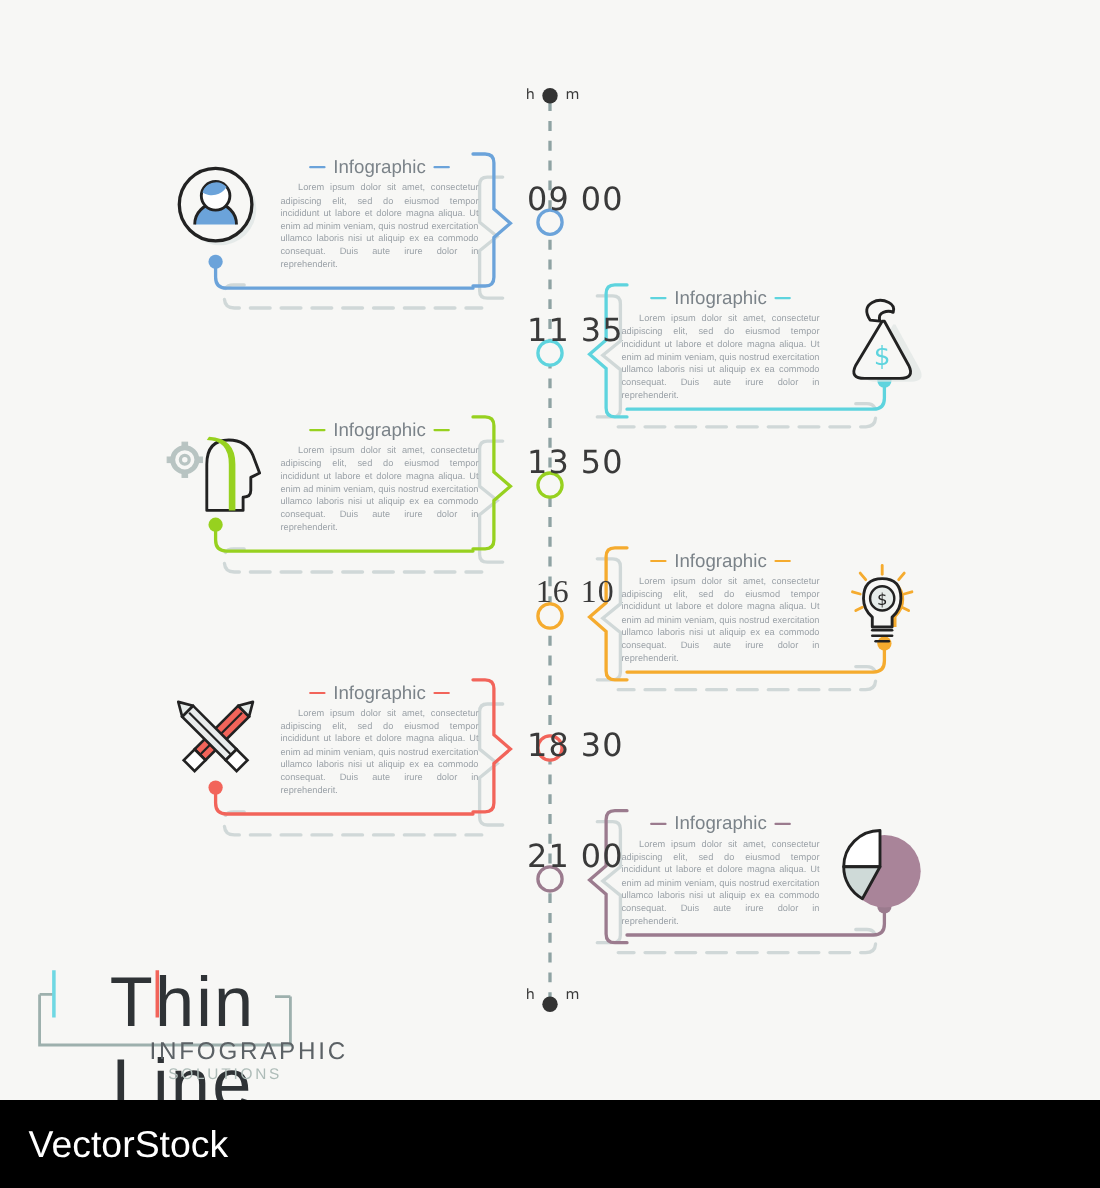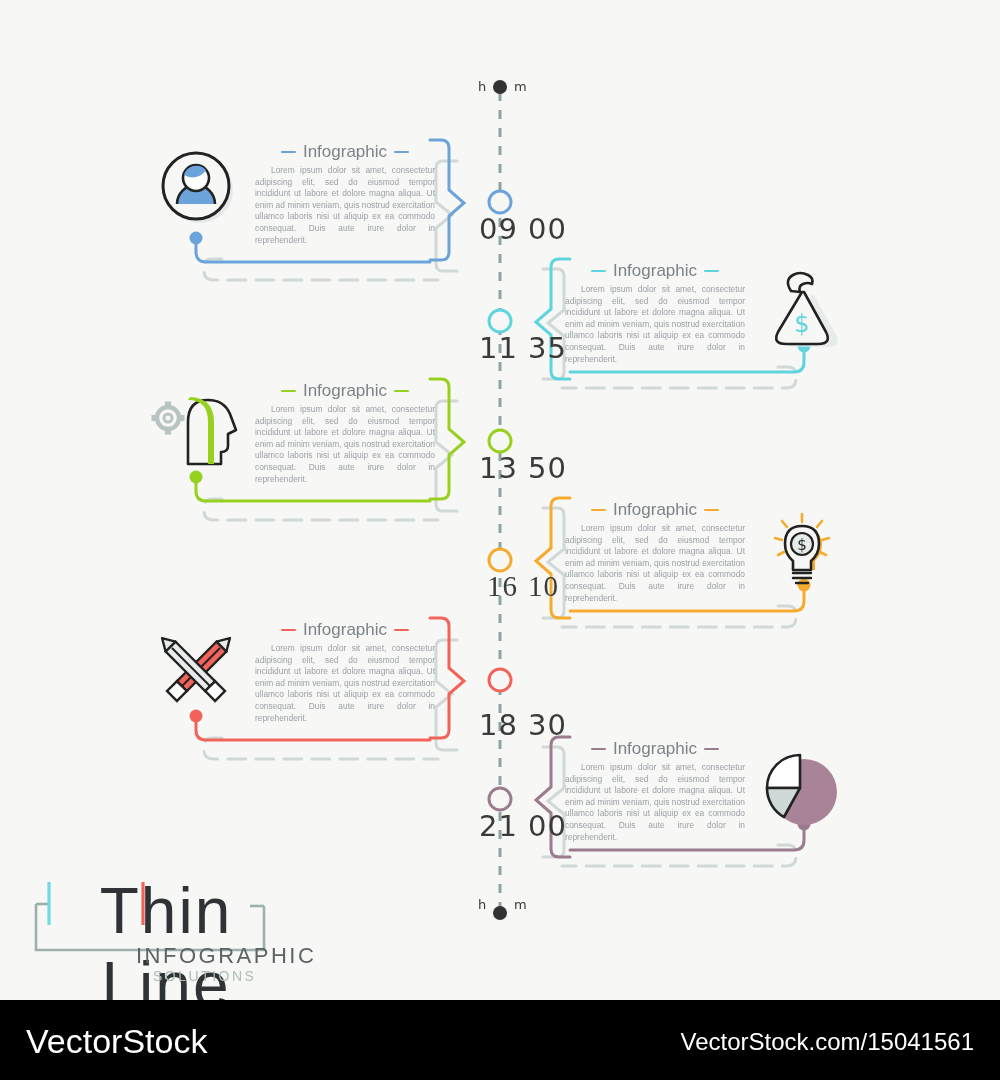--- a/index.html
+++ b/index.html
@@ -11,21 +11,21 @@
   }
   #stage{position:absolute;left:0;top:0;width:1000px;height:1000px;}
   #stage svg.layer{position:absolute;left:0;top:0;width:1000px;height:1000px;}
 
   
   .time{
     position:absolute;font-family:"DejaVu Sans", sans-serif;
     font-size:29px;color:#3a3a3a;letter-spacing:1px;white-space:nowrap;
   }
   .time .hh{display:inline-block;width:44px;text-align:right;margin-left:12px;}
-  .time .mm{display:inline-block;width:44px;text-align:left;margin-left:10px;margin-top:48px;}
+  .time .mm{display:inline-block;width:44px;text-align:left;margin-left:10px;}
 
   .hm{
     position:absolute;font-family:"DejaVu Sans", sans-serif;
     font-size:13px;color:#3a3a3a;
   }
 
   
   .block{position:absolute;width:180px;}
   .block .head{
     font-family:"Liberation Sans", sans-serif;
@@ -320,14 +320,13 @@
     </svg>
     <div class="word">Thin Line</div>
     <div class="sub1">INFOGRAPHIC</div>
     <div class="sub2">SOLUTIONS</div>
   </div>
 
 </div>
 
 <div id="footer">
   <div class="brand">VectorStock</div>
-  <div class="url">VectorStock.com/15041561</div>
 </div>
 
 </body></html>

